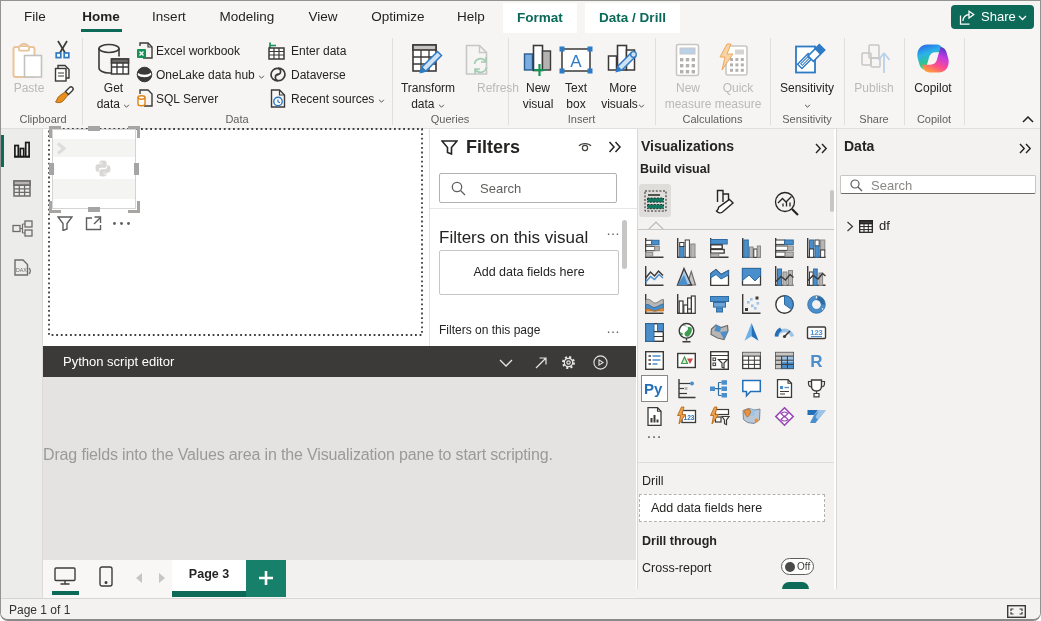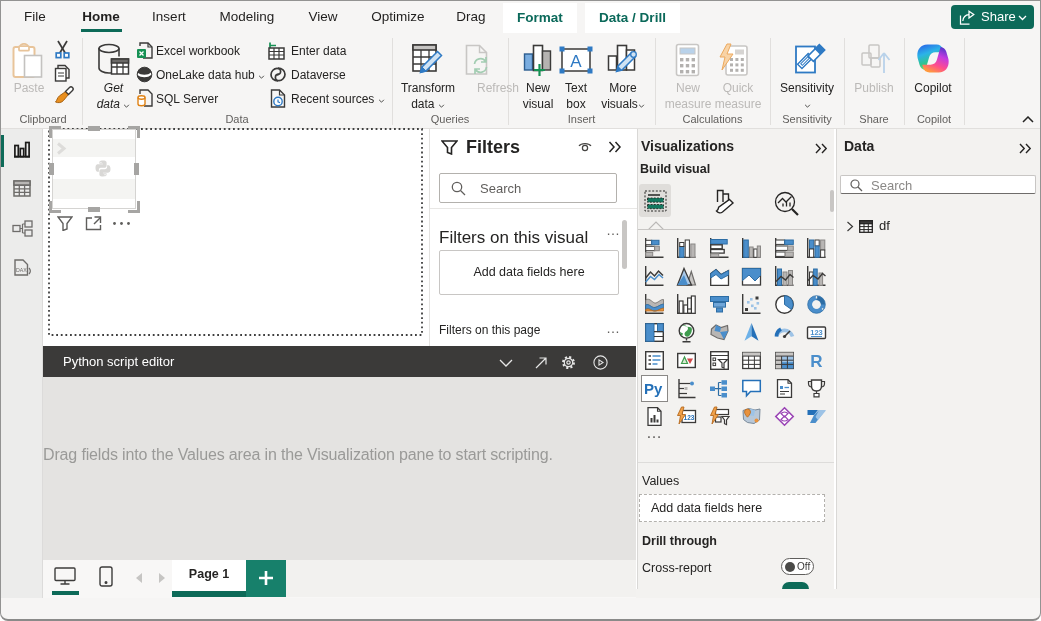--- a/index.html
+++ b/index.html
@@ -36,21 +36,21 @@
 </head>
 <body>
 <div id="app">
 <div id="menubar">
   <div class="mitem" style="left:14px;width:40px;">File</div>
   <div class="mitem" style="left:76px;width:48px;font-weight:700;">Home</div>
   <div class="mitem" style="left:144px;width:48px;">Insert</div>
   <div class="mitem" style="left:208px;width:76px;">Modeling</div>
   <div class="mitem" style="left:300px;width:44px;">View</div>
   <div class="mitem" style="left:362px;width:70px;">Optimize</div>
-  <div class="mitem" style="left:448px;width:44px;">Drag</div>
+  <div class="mitem" style="left:448px;width:44px;">Help</div>
   <div class="mtab" style="left:502px;width:74px;">Format</div>
   <div class="mtab" style="left:584px;width:95px;">Data / Drill</div>
   <div class="ab" style="left:80px;top:28px;width:41px;height:3px;background:#0d6a58;"></div>
   <div class="ab" style="left:950px;top:4px;width:83px;height:24px;background:#0d6a59;border-radius:4px;color:#fff;font-size:13px;">
     <svg class="ab" style="left:8px;top:4px;" width="17" height="16" viewBox="0 0 17 16" fill="none" stroke="#fff" stroke-width="1.25">
       <path d="M1.5 6.5 V15 H10.5"></path>
       <path d="M3.8 12 C4.2 7.6 7 5.8 10 5.6"></path>
       <path d="M10 2.2 L14.8 5.6 L10 9 Z"></path>
     </svg>
     <span class="ab" style="left:30px;top:4px;">Share</span>
@@ -70,21 +70,21 @@
   <div class="rdiv" style="left:963px;"></div>
   <div class="glabel" style="left:2px;width:80px;">Clipboard</div>
   <div class="glabel" style="left:82px;width:308px;">Data</div>
   <div class="glabel" style="left:392px;width:114px;">Queries</div>
   <div class="glabel" style="left:508px;width:145px;">Insert</div>
   <div class="glabel" style="left:655px;width:113px;">Calculations</div>
   <div class="glabel" style="left:770px;width:72px;">Sensitivity</div>
   <div class="glabel" style="left:844px;width:58px;">Share</div>
   <div class="glabel" style="left:904px;width:58px;">Copilot</div>
   <div class="rtxt rgray" style="left:6px;top:47px;width:44px;">Paste</div>
-  <div class="rtxt" style="left:90px;top:47px;width:45px;font-style:italic;">Get<br>data <svg class="inl" width="7" height="4" viewBox="0 0 8 5" fill="none" stroke="#252423">
+  <div class="rtxt" style="left:90px;top:47px;width:45px;">Get<br>data <svg class="inl" width="7" height="4" viewBox="0 0 8 5" fill="none" stroke="#252423">
           <path d="M1 1l3 3 3-3"></path>
         </svg></div>
   <div class="rtxt" style="left:155px;top:10px;text-align:left;">Excel workbook</div>
   <div class="rtxt" style="left:155px;top:34px;text-align:left;">OneLake data hub <svg class="inl" width="7" height="4" viewBox="0 0 8 5" fill="none" stroke="#252423">
           <path d="M1 1l3 3 3-3"></path>
         </svg></div>
   <div class="rtxt" style="left:155px;top:58px;text-align:left;">SQL Server</div>
   <div class="rtxt" style="left:290px;top:10px;text-align:left;">Enter data</div>
   <div class="rtxt" style="left:290px;top:34px;text-align:left;">Dataverse</div>
   <div class="rtxt" style="left:290px;top:58px;text-align:left;">Recent sources <svg class="inl" width="7" height="4" viewBox="0 0 8 5" fill="none" stroke="#252423">
@@ -426,21 +426,21 @@
         <circle cx="7" cy="16.5" r="0.8" fill="#3d3c3b"></circle>
       </svg>
       <svg class="ab" style="left:92px;top:13px;" width="8" height="10" viewBox="0 0 8 10" fill="#c6c5c3">
             <path d="M7 0 L1 5 L7 10 Z"></path>
           </svg>
       <svg class="ab" style="left:115px;top:13px;" width="8" height="10" viewBox="0 0 8 10" fill="#c6c5c3">
             <path d="M1 0 L7 5 L1 10 Z"></path>
           </svg>
       <div class="ab" style="left:129px;top:0;width:74px;height:31px;background:#fff;"></div>
       <div class="ab" style="left:129px;top:31px;width:74px;height:6px;background:#0d6a58;"></div>
-      <div class="ab" style="left:129px;top:7px;width:74px;text-align:center;font-size:12.5px;font-weight:700;">Page 1</div>
+      <div class="ab" style="left:129px;top:7px;width:74px;text-align:center;font-size:12.5px;font-weight:700;">Page 3</div>
       <div class="ab" style="left:203px;top:0;width:40px;height:37px;background:#17806b;"></div>
       <svg class="ab" style="left:216px;top:11px;" width="14" height="14" viewBox="0 0 14 14" stroke="#fff" stroke-width="2.6">
             <path d="M7 0v14M0 7h14"></path>
           </svg>
       <div class="ab" style="left:243px;top:0;width:350px;height:37px;background:#f2f1ef;"></div>
     </div>
   </div>
 
   <div id="vizpane">
     <div class="ab" style="left:3px;top:9px;font-size:14px;font-weight:700;">Visualizations</div>
@@ -724,21 +724,21 @@
       <path d="M7 7.5 C9 5.5 12 5.5 14 7.5 L10.5 11 Z" fill="none" stroke="#9a44b5" stroke-width="1.2"></path>
       <path d="M7 13.5 C9 15.5 12 15.5 14 13.5 L10.5 10 Z" fill="none" stroke="#9a44b5" stroke-width="1.2"></path>
     </svg>
     <svg class="vic" style="left:168px;top:277px;" width="21" height="21" viewBox="0 0 21 21">
       <path d="M1.5 4 H12 L8 9 H1.5 Z" fill="#2470b8"></path>
       <path d="M13 4 h6.5 L9.5 17 H4 L8 9 Z" fill="#4a8ecb"></path>
       <path d="M19.5 4 v1 L12 14 l-2.5-3 L13 4 Z" fill="#9dc3e6"></path>
     </svg>
     <div class="ab" style="left:8px;top:295px;"><span class="dots3" style="font-size:16px;">…</span></div>
     <div class="ab" style="left:0;top:333px;width:197px;height:1px;background:#dddcda;"></div>
-    <div class="ab" style="left:4px;top:345px;font-size:12.5px;">Values</div>
+    <div class="ab" style="left:4px;top:345px;font-size:12.5px;">Drill</div>
     <div class="ab" style="left:1px;top:365px;width:186px;height:28px;background:#fff;border:1px dashed #b3b1ad;font-size:12.5px;line-height:26px;padding-left:11px;">Add data fields here</div>
     <div class="ab" style="left:4px;top:405px;font-size:12.5px;font-weight:700;">Drill through</div>
     <div class="ab" style="left:4px;top:432px;font-size:12.5px;">Cross-report</div>
     <div class="ab" style="left:143px;top:429px;width:33px;height:17px;border:1px solid #5f5e5c;border-radius:9px;background:#fff;">
       <div class="ab" style="left:2.5px;top:2.5px;width:10px;height:10px;border-radius:50%;background:#4a4a48;"></div>
       <span class="ab" style="left:15px;top:2px;font-size:10px;color:#3b3a39;">Off</span>
     </div>
     <div class="ab" style="left:144px;top:453px;width:27px;height:14px;border-radius:7px;background:#0d6a58;"></div>
     <div class="ab" style="left:192px;top:61px;width:4px;height:22px;background:#c8c6c4;border-radius:2px;"></div>
   </div>
@@ -761,13 +761,20 @@
         </svg>
     <svg class="ab" style="left:22px;top:91px;" width="14" height="13" viewBox="0 0 14 13" fill="none" stroke="#252423">
       <rect x="0.7" y="0.7" width="12.6" height="11.6" fill="#fff" stroke-width="1.3"></rect>
       <rect x="0.7" y="0.7" width="12.6" height="3" fill="#3b3a39" stroke-width="1.3"></rect>
       <path d="M.7 6.6 h12.6 M.7 9.6 h12.6 M5 3.7 v8.6 M9.3 3.7 v8.6" stroke-width="1"></path>
     </svg>
     <div class="ab" style="left:42px;top:89px;font-size:13px;">df</div>
   </div>
   <div id="underpanes"></div>
 </div>
+<div id="statusbar">
+  <div class="ab" style="left:8px;top:4px;">Page 1 of 1</div>
+  <svg class="ab" style="left:1006px;top:6px;" width="19" height="13" viewBox="0 0 19 13" fill="none" stroke="#3b3a39">
+    <rect x="0.7" y="0.7" width="17.6" height="11.6" stroke-width="1.4"></rect>
+    <path d="M4 6 v-2 h2.5 M15 6 v-2 h-2.5 M4 7 v2 h2.5 M15 7 v2 h-2.5" stroke-width="1.2"></path>
+  </svg>
 </div>
+</div>
 
 </body></html>

